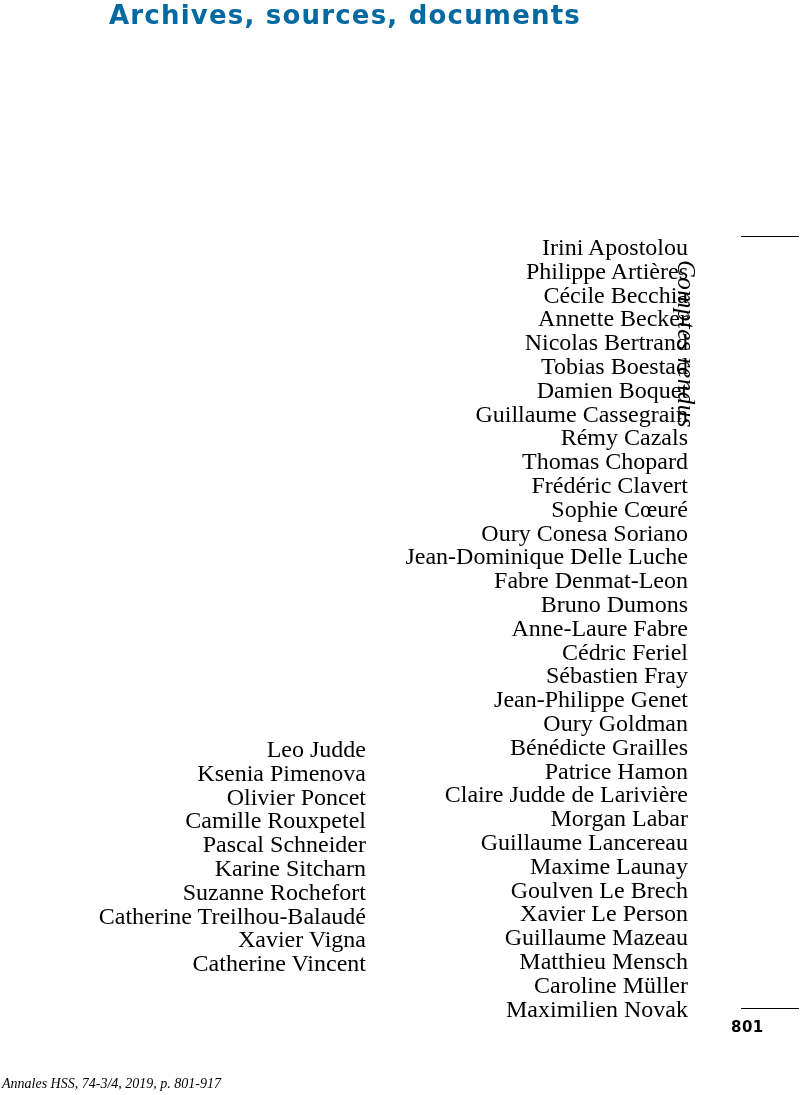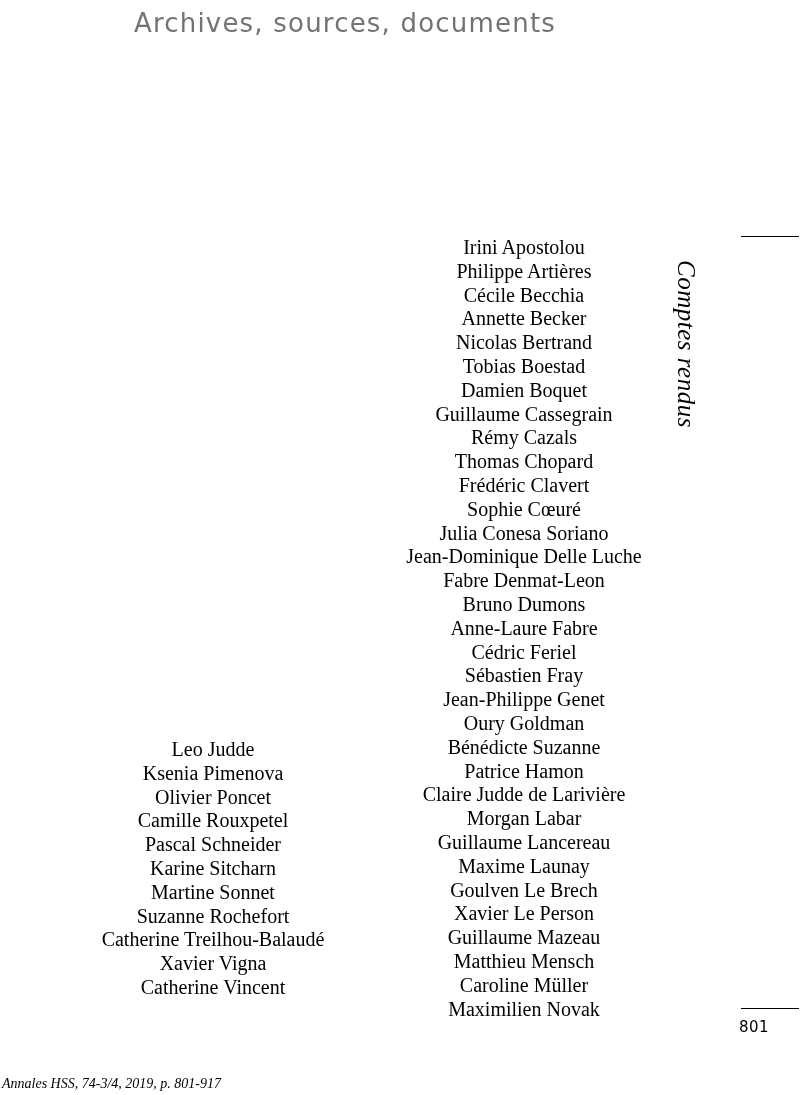--- a/index.html
+++ b/index.html
@@ -11,29 +11,29 @@
     position: relative;
     width: 800px;
     height: 1095px;
     background: #ffffff;
     overflow: hidden;
     font-family: "Liberation Serif", serif;
     color: #000000;
   }
   .page-title {
     position: absolute;
-    top: 8px;
+    top: 0px;
     left: 0;
     width: 690px;
     text-align: center;
     font-family: "DejaVu Sans", sans-serif;
-    font-weight: normal;
+    font-weight: bold;
     font-size: 26px;
     letter-spacing: 1.2px;
-    color: #737373;
+    color: #0369a1;
   }
   
   .side-rule {
     position: absolute;
     left: 741px;
     top: 236px;
     width: 58px;
     height: 1px;
     background: #000;
   }
@@ -56,30 +56,29 @@
     font-style: italic;
     font-size: 25px;
     letter-spacing: 0.5px;
     white-space: nowrap;
   }
   .folio {
     position: absolute;
     left: 731px;
     top: 1018px;
     font-family: "DejaVu Sans", sans-serif;
-    font-weight: normal;
+    font-weight: bold;
     font-size: 15px;
     letter-spacing: 0.5px;
-    margin-left: 8px;
   }
   
   .col {
     position: absolute;
-    text-align: center;
-    font-size: 20px;
+    text-align: right;
+    font-size: 24px;
     line-height: 23.8px;
   }
   .col-left {
     left: 60px;
     width: 306px;
     top: 738px;
   }
   .col-right {
     left: 360px;
     width: 328px;
@@ -115,50 +114,49 @@
       <div class="name">Cécile Becchia</div>
       <div class="name">Annette Becker</div>
       <div class="name">Nicolas Bertrand</div>
       <div class="name">Tobias Boestad</div>
       <div class="name">Damien Boquet</div>
       <div class="name">Guillaume Cassegrain</div>
       <div class="name">Rémy Cazals</div>
       <div class="name">Thomas Chopard</div>
       <div class="name">Frédéric Clavert</div>
       <div class="name">Sophie Cœuré</div>
-      <div class="name">Julia Conesa Soriano</div>
+      <div class="name">Oury Conesa Soriano</div>
       <div class="name">Jean-Dominique Delle Luche</div>
       <div class="name">Fabre Denmat-Leon</div>
       <div class="name">Bruno Dumons</div>
       <div class="name">Anne-Laure Fabre</div>
       <div class="name">Cédric Feriel</div>
       <div class="name">Sébastien Fray</div>
       <div class="name">Jean-Philippe Genet</div>
       <div class="name">Oury Goldman</div>
-      <div class="name">Bénédicte Suzanne</div>
+      <div class="name">Bénédicte Grailles</div>
       <div class="name">Patrice Hamon</div>
       <div class="name">Claire Judde de Larivière</div>
       <div class="name">Morgan Labar</div>
       <div class="name">Guillaume Lancereau</div>
       <div class="name">Maxime Launay</div>
       <div class="name">Goulven Le Brech</div>
       <div class="name">Xavier Le Person</div>
       <div class="name">Guillaume Mazeau</div>
       <div class="name">Matthieu Mensch</div>
       <div class="name">Caroline Müller</div>
       <div class="name">Maximilien Novak</div>
     </div>
   <div class="col col-left">
       <div class="name">Leo Judde</div>
       <div class="name">Ksenia Pimenova</div>
       <div class="name">Olivier Poncet</div>
       <div class="name">Camille Rouxpetel</div>
       <div class="name">Pascal Schneider</div>
       <div class="name">Karine Sitcharn</div>
-      <div class="name">Martine Sonnet</div>
       <div class="name">Suzanne Rochefort</div>
       <div class="name">Catherine Treilhou-Balaudé</div>
       <div class="name">Xavier Vigna</div>
       <div class="name">Catherine Vincent</div>
     </div>
 
   <div class="footer">Annales HSS, 74-3/4, 2019, p. 801-917</div>
 
 </div>
 

